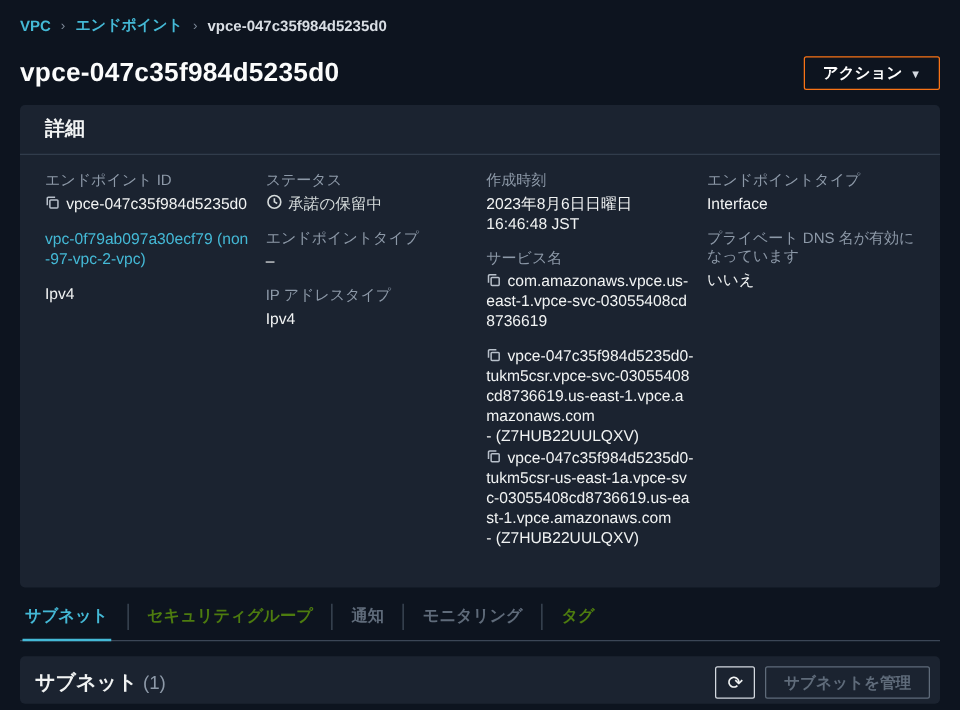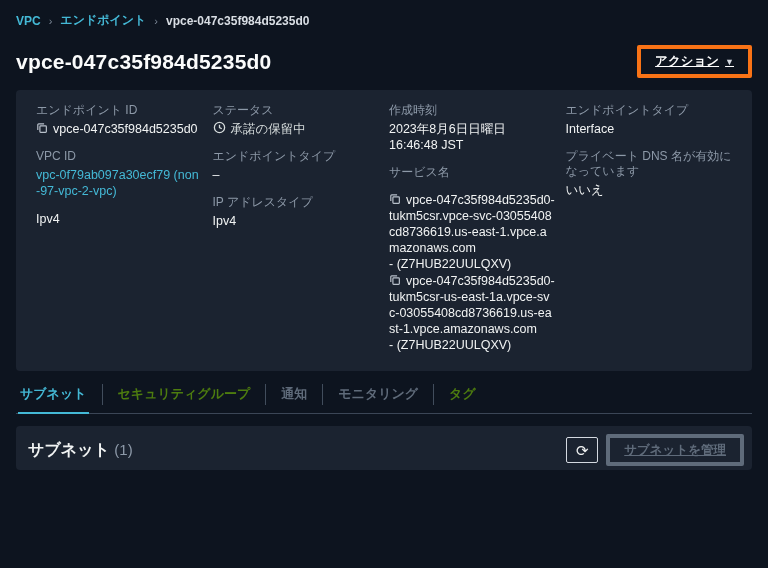--- a/index.html
+++ b/index.html
@@ -15,33 +15,33 @@
   
   .breadcrumb { padding: 12px 16px 0 16px; font-size: 12px; display: flex; align-items: center; gap: 8px; }
   .breadcrumb a { color: #44b9d6; text-decoration: none; font-weight: 700; cursor: pointer; }
   .crumb-sep { color: #7d8998; font-size: 11px; }
   .crumb-current { color: #d9dee4; font-weight: 700; }
 
   
   .title-row { display: flex; justify-content: space-between; align-items: center; margin: 16px 16px 0 16px; }
   h1.page-title { font-size: 21px; font-weight: 700; color: #fbfcfc; letter-spacing: 0.2px; }
   .btn {
-    background: transparent; border: 4px solid #f97316; color: #ffffff;
+    background: transparent; border: 1px solid #f97316; color: #ffffff;
     font-weight: 700; font-size: 12.5px; border-radius: 2px; padding: 4px 14px;
-    font-family: inherit; cursor: pointer; line-height: 16px; text-decoration: underline;
+    font-family: inherit; cursor: pointer; line-height: 16px;
   }
   .btn .caret { font-size: 9px; margin-left: 6px; color: #d4d9e0; }
   .btn.disabled { border-color: #5f6b7a; color: #5f6b7a; cursor: default; }
 
   
   .card { background: #1b2330; border-radius: 4px; margin: 12px 16px 0 16px; }
   .card-header { padding: 9px 20px; border-bottom: 1px solid #313c4b; }
   .card-header h2 { font-size: 16px; font-weight: 700; color: #f1f3f3; }
 
-  .details-grid { display: grid; grid-template-columns: repeat(4, 1fr); column-gap: 10px; padding: 13px 20px 6px 20px; }
+  .details-grid { display: grid; grid-template-columns: repeat(4, 1fr); column-gap: 10px; padding: 13px 20px 20px 20px; }
   .field { margin-bottom: 12px; }
   .field-label { font-size: 12px; line-height: 15px; color: #8d99a8; margin-bottom: 3px; }
   .field-value { font-size: 12.5px; line-height: 16px; color: #f1f3f3; word-break: break-all; }
   .field-value.jp { word-break: normal; }
   .field-value a { color: #44b9d6; text-decoration: none; word-break: break-all; cursor: pointer; }
   .icon-copy { display: inline-block; vertical-align: -1px; margin-right: 5px; }
   .status-line { display: flex; align-items: flex-start; gap: 5px; color: #d5dbdb; }
   .dns-entry { margin-bottom: 1px; }
   .dns-zone { word-break: break-all; }
 
@@ -81,36 +81,38 @@
   </nav>
 
   <div class="title-row">
     <h1 class="page-title">vpce-047c35f984d5235d0</h1>
     <button class="btn">
       <span>アクション</span><span class="caret">▼</span>
     </button>
   </div>
 
   <section class="card">
+    <div class="card-header">
+      <h2>詳細</h2>
+    </div>
     <div class="details-grid">
 
       <div class="details-col">
         <div class="field">
           <div class="field-label">エンドポイント ID</div>
           <div class="field-value">
             <span class="icon-copy">
               <svg width="12" height="12" viewBox="0 0 16 16" fill="none" stroke="#b8c0ca" stroke-width="1.6">
                   <rect x="5.2" y="5.2" width="8.6" height="8.6" rx="1"></rect>
                   <path d="M10.8 2.4 H3.6 a1.2 1.2 0 0 0 -1.2 1.2 V10.8"></path>
                 </svg>
             </span><span>vpce-047c35f984d5235d0</span>
           </div>
         </div>
         <div class="field">
-          <div class="field-label">VPC ID</div>
           <div class="field-value"><a>vpc-0f79ab097a30ecf79 (non-97-vpc-2-vpc)</a></div>
         </div>
         <div class="field">
           <div class="field-value">Ipv4</div>
         </div>
       </div>
 
       <div class="details-col">
         <div class="field">
           <div class="field-label">ステータス</div>
@@ -134,20 +136,28 @@
         </div>
       </div>
 
       <div class="details-col">
         <div class="field">
           <div class="field-label">作成時刻</div>
           <div class="field-value jp">2023年8月6日日曜日 16:46:48 JST</div>
         </div>
         <div class="field">
           <div class="field-label">サービス名</div>
+          <div class="field-value">
+            <span class="icon-copy">
+              <svg width="12" height="12" viewBox="0 0 16 16" fill="none" stroke="#b8c0ca" stroke-width="1.6">
+                  <rect x="5.2" y="5.2" width="8.6" height="8.6" rx="1"></rect>
+                  <path d="M10.8 2.4 H3.6 a1.2 1.2 0 0 0 -1.2 1.2 V10.8"></path>
+                </svg>
+            </span><span>com.amazonaws.vpce.us-east-1.vpce-svc-03055408cd8736619</span>
+          </div>
         </div>
         <div class="field">
           <div class="field-value dns-entry">
             <span class="icon-copy">
               <svg width="12" height="12" viewBox="0 0 16 16" fill="none" stroke="#b8c0ca" stroke-width="1.6">
                   <rect x="5.2" y="5.2" width="8.6" height="8.6" rx="1"></rect>
                   <path d="M10.8 2.4 H3.6 a1.2 1.2 0 0 0 -1.2 1.2 V10.8"></path>
                 </svg>
             </span><span>vpce-047c35f984d5235d0-tukm5csr.vpce-svc-03055408cd8736619.us-east-1.vpce.amazonaws.com</span>
             <div class="dns-zone">- (Z7HUB22UULQXV)</div>

